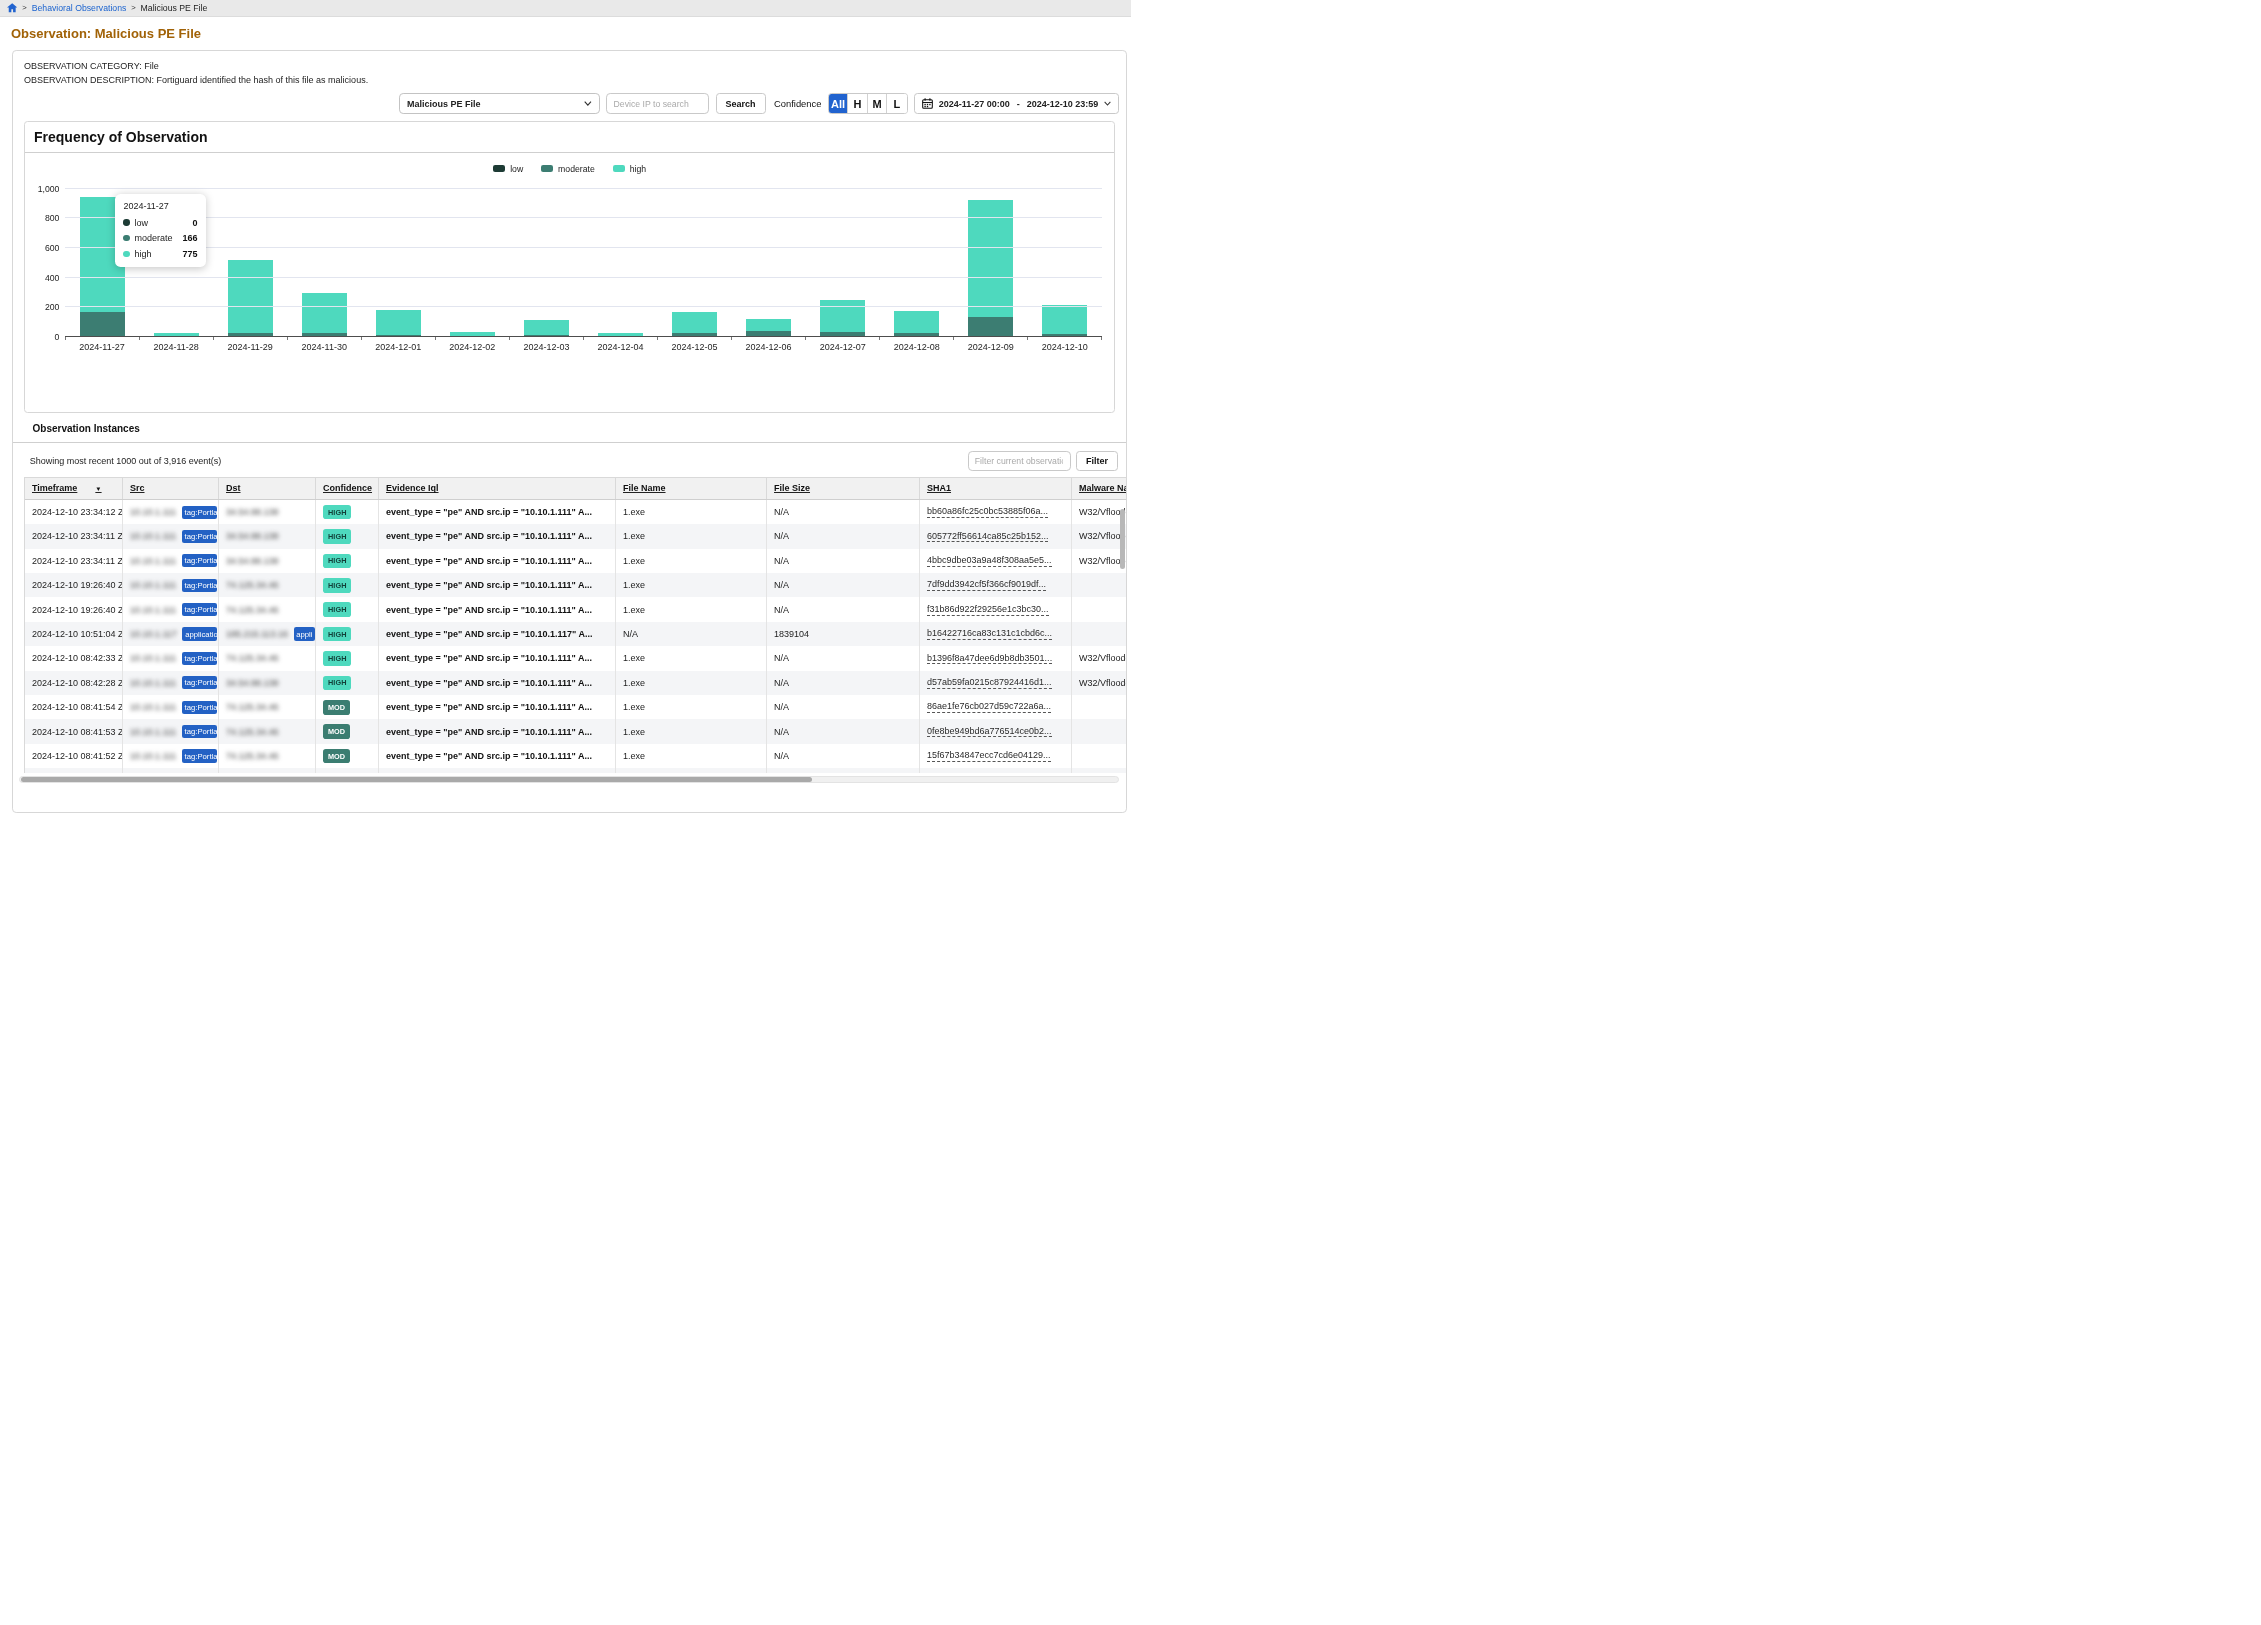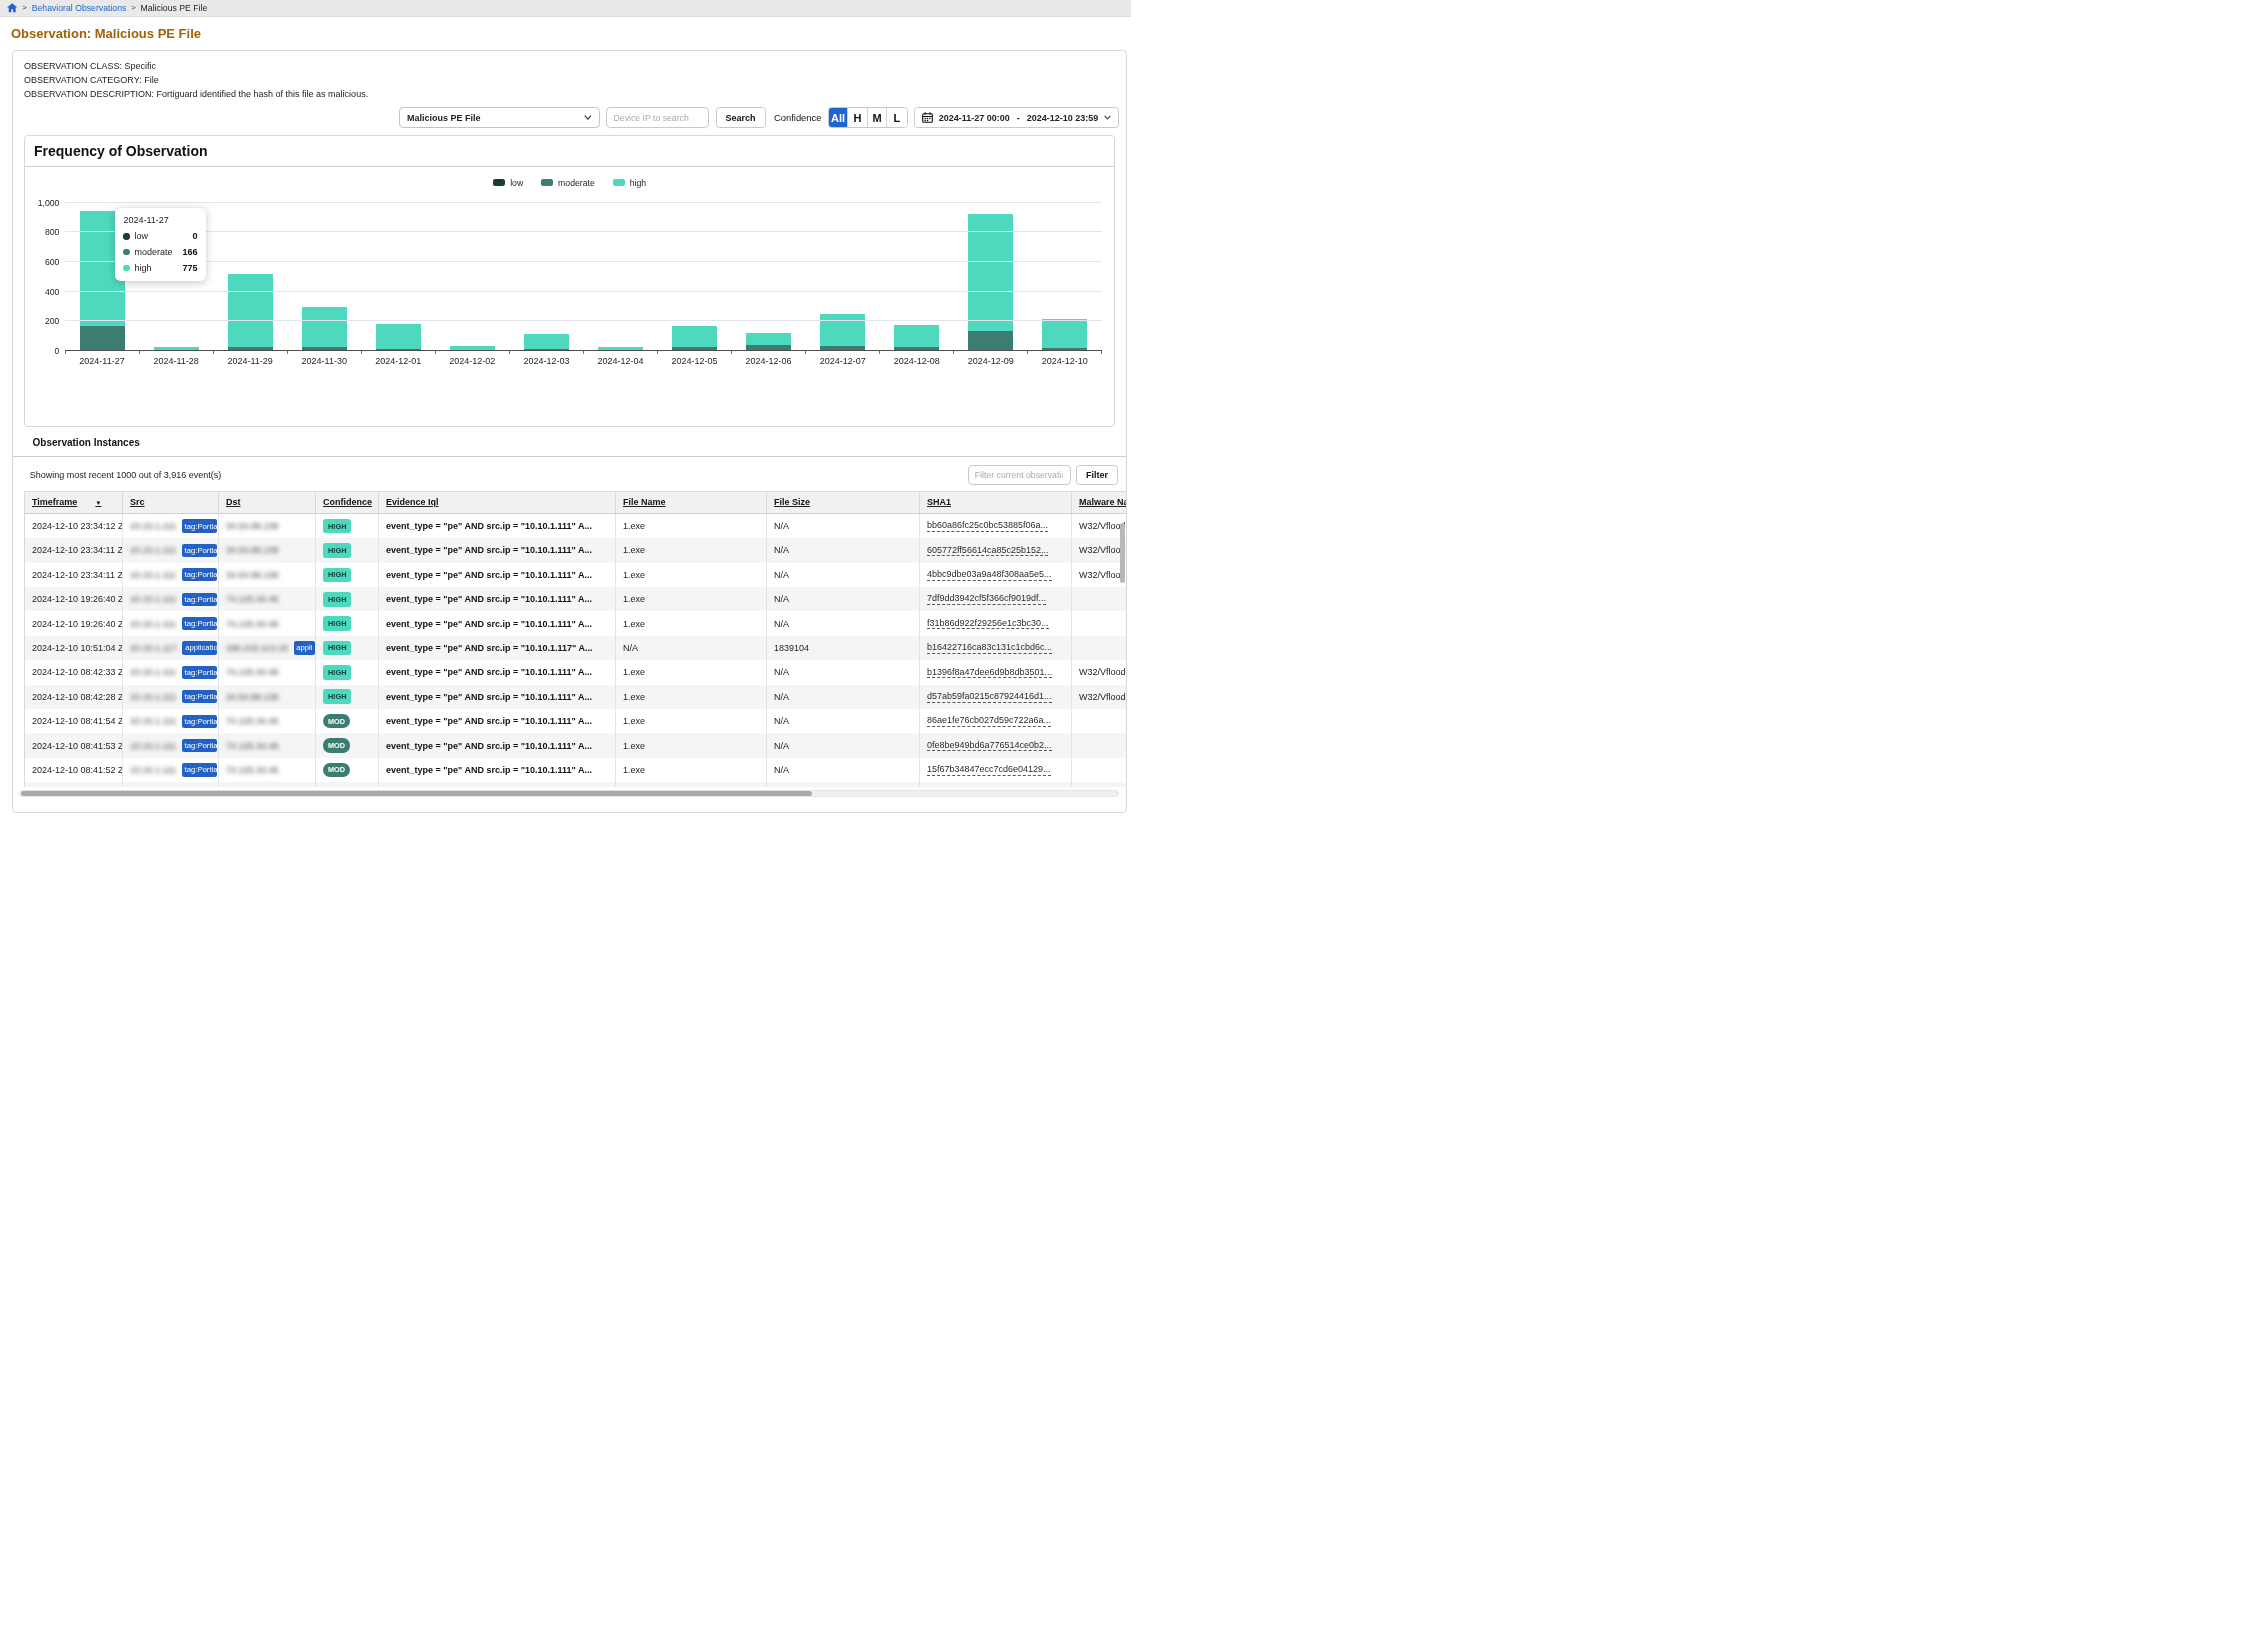--- a/index.html
+++ b/index.html
@@ -76,21 +76,21 @@
   .thead { display:flex; background:#f1f1f1; border-bottom:1.4px solid #cfcfcf;text-decoration:underline; }
   .th { height:21px; display:flex; align-items:center; gap:18px; padding:0 7px; font-weight:bold; font-size:9px; color:#111; border-right:0.7px solid #d9d9d9; flex:none; white-space:nowrap; overflow:hidden; }
   .sort-ico { font-size:6.3px; color:#111; }
   .tr { display:flex; background:#fff; }
   .tr.alt { background:#f4f5f7; }
   .td { height:24.4px; display:flex; align-items:center; padding:0 7px; font-size:9px; border-right:0.7px solid #e4e4e4; flex:none; white-space:nowrap; overflow:hidden; color:#1c1c1c; }
   .redacted { filter:blur(2.1px); color:#444; margin-right:5.6px; }
   .tag-badge { background:#2361c4; color:#fff; font-size:7.7px; padding:2.1px 2.8px; border-radius:2.1px; max-width:35px; overflow:hidden; white-space:nowrap; flex:none; }
   .conf-badge { font-size:7.3px; font-weight:bold; padding:2.8px 4.9px; border-radius:2.8px; letter-spacing:0.1px; }
   .conf-badge.high { background:#4ed9be; color:#123f38; }
-  .conf-badge.mod { background:#3b7d71; color:#fff;border-radius:7px; }
+  .conf-badge.mod { background:#3b7d71; color:#fff; }
   .evidence { font-weight:bold; color:#111; }
   .sha1-link { border-bottom:0.7px dashed #555; color:#2a2a2a; cursor:pointer; padding-bottom:0.7px; }
   .vscroll-thumb { position:absolute; right:0.7px; top:31px; width:4.9px; height:60px; background:#b8b8b8; border-radius:2.8px; }
   .hscroll { margin:3.5px 7px 0 5.6px; height:6.3px; background:#f0f0f0; border-radius:3.5px; border:0.7px solid #e3e3e3; position:relative; }
   .hscroll-thumb { position:absolute; left:1.4px; top:0; bottom:0; width:72%; background:#a9a9a9; border-radius:3.5px; }
 </style>
 </head>
 <body>
 
 <div class="crumb-bar">
@@ -103,21 +103,20 @@
   <a class="crumb-link">Behavioral Observations</a>
   <span class="crumb-sep">&gt;</span>
   <span class="crumb-current">Malicious PE File</span>
 </div>
 
 <h1 class="page-title">Observation: Malicious PE File</h1>
 
 <div class="outer-card">
 
   <div class="info-block">
-    <div>OBSERVATION CLASS: Specific</div>
     <div>OBSERVATION CATEGORY: File</div>
     <div>OBSERVATION DESCRIPTION: Fortiguard identified the hash of this file as malicious.</div>
   </div>
 
   <div class="controls">
     <div class="sel-box">
       <span>Malicious PE File</span>
       <svg width="7.7" height="4.9" viewBox="0 0 11 7">
           <polyline points="1,1 5.5,6 10,1" fill="none" stroke="#333" stroke-width="1.6"></polyline>
         </svg>

